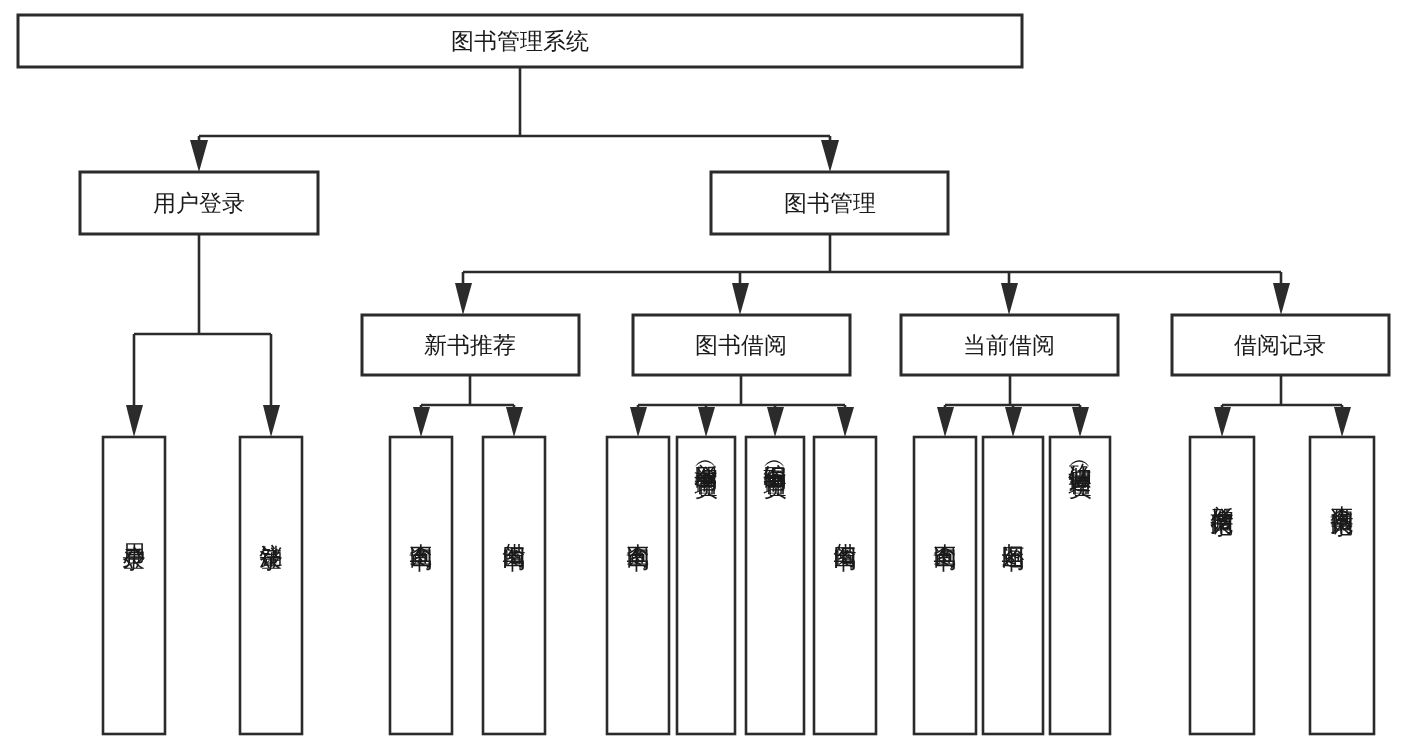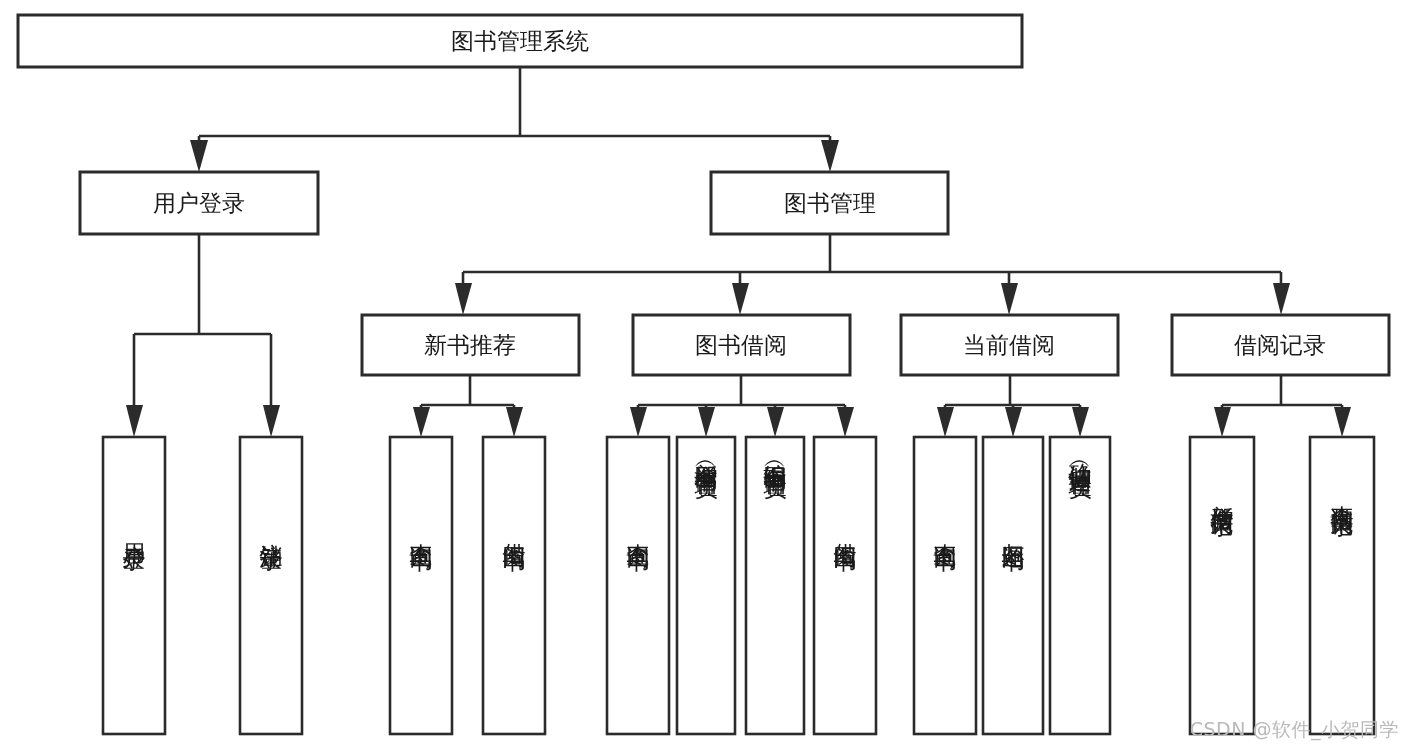--- a/index.html
+++ b/index.html
@@ -243,15 +243,14 @@
   </div>
 
   <div class="v-label-wrap" style="left:1190px; top:437px; width:64px; height:297px; padding-top:50px;">
     <span class="v-label">新增借阅记录</span>
   </div>
 
   <div class="v-label-wrap" style="left:1310px; top:437px; width:64px; height:297px; padding-top:50px;">
     <span class="v-label">查询借阅记录</span>
   </div>
 
-  <div class="watermark">CSDN @软件_小贺同学</div>
 
 </div>
 
 </body></html>

